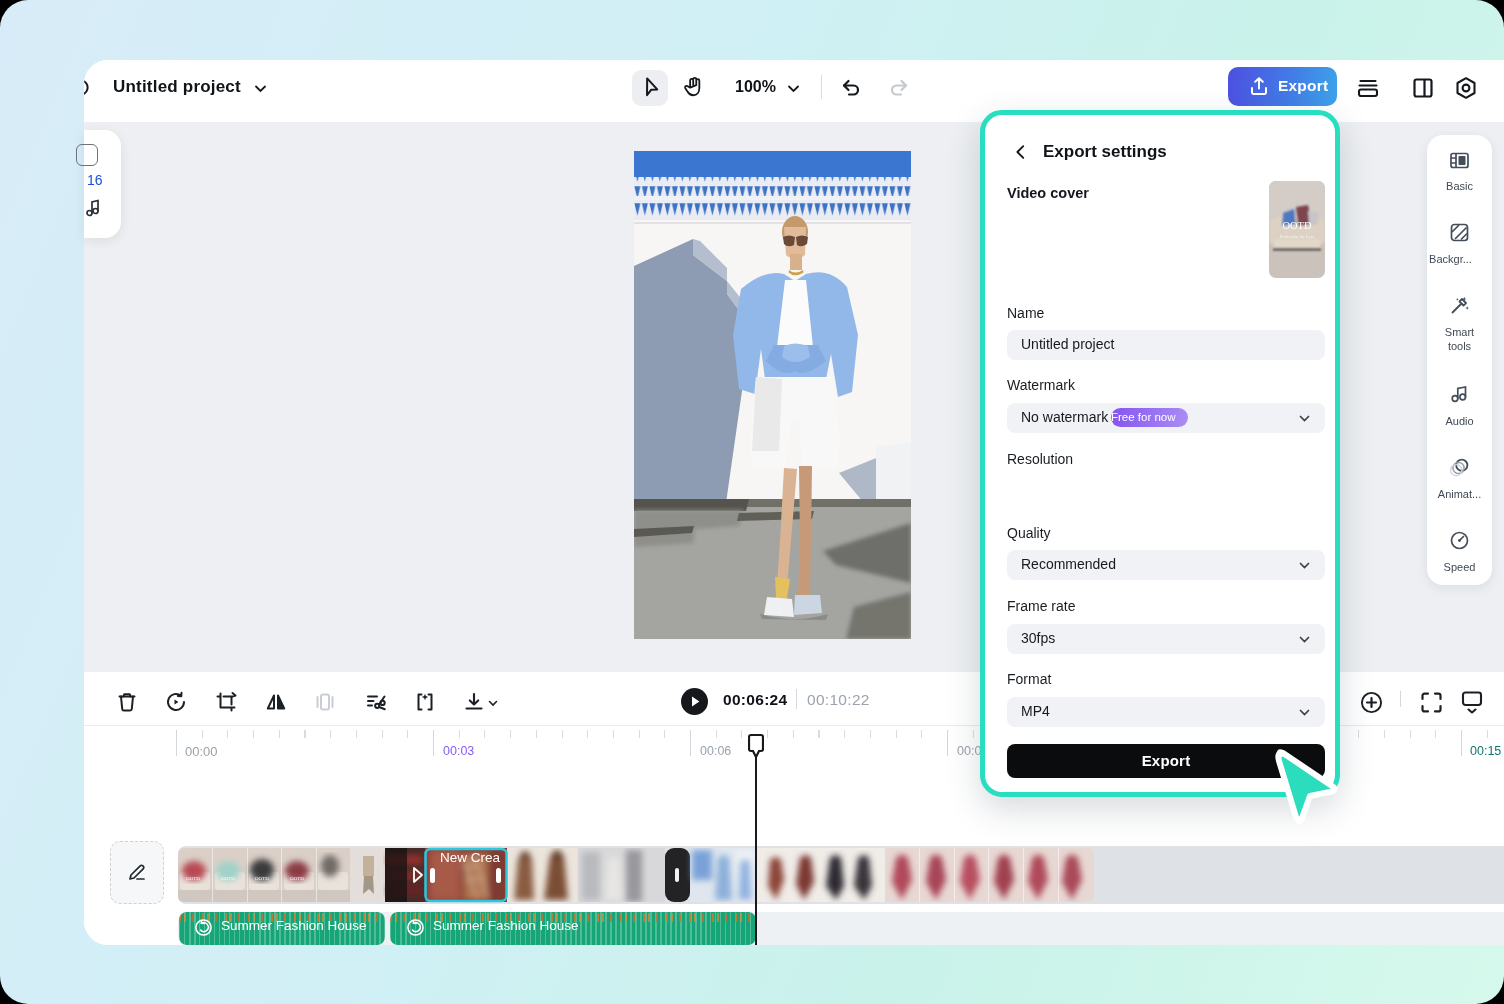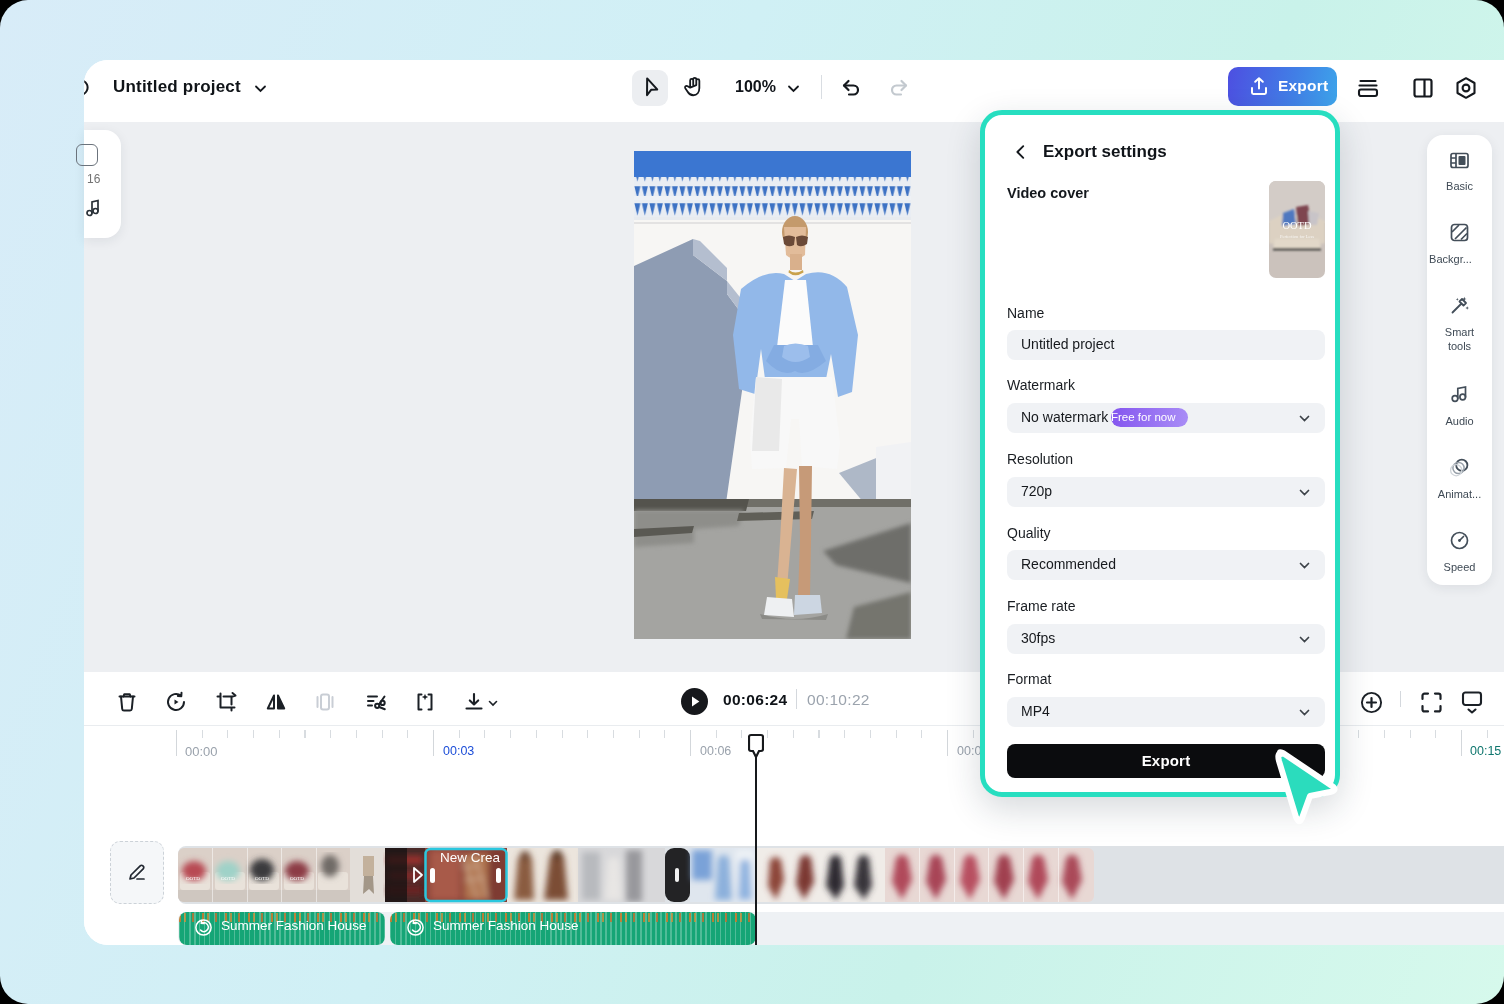--- a/index.html
+++ b/index.html
@@ -197,21 +197,21 @@
         </svg>
       <svg class="abs" style="left:1376px;top:17px" width="24" height="26" viewBox="0 0 24 26" fill="none" stroke="#1b2026" stroke-width="2.1" stroke-linecap="round" stroke-linejoin="round">
           <rect x="3" y="3.5" width="18" height="12.5" rx="2.4"></rect>
           <path d="M8.5 20.5 L12 23.5 L15.5 20.5"></path>
         </svg>
     </div>
     <div id="timeline">
       <div class="abs" style="left:92px;top:3px;width:1328px;height:8px;background:repeating-linear-gradient(90deg,#d8dce0 0 1px,transparent 1px 25.7px)"></div>
       <div class="abs" style="left:92px;top:3px;width:1328px;height:26px;background:repeating-linear-gradient(90deg,#d3d7db 0 1px,transparent 1px 257px)"></div>
       <div class="abs" style="left:101px;top:17px;font-size:13px;color:#9aa2ac">00:00</div>
-      <div class="abs" style="left:359px;top:17px;font-size:12.5px;color:#1d4ed8">00:03</div>
+      <div class="abs" style="left:359px;top:17px;font-size:12.5px;color:#8b5cf6">00:03</div>
       <div class="abs" style="left:616px;top:17px;font-size:12.5px;color:#9aa2ac">00:06</div>
       <div class="abs" style="left:873px;top:17px;font-size:12.5px;color:#9aa2ac">00:09</div>
       <div class="abs" style="left:1386px;top:17px;font-size:12.5px;color:#0f766e">00:15</div>
       <div class="abs" style="left:26px;top:114px;width:54px;height:63px;border-radius:10px;background:#f5f7f9;border:1px dashed #ccd2d8"></div>
       <svg class="abs" style="left:43px;top:135px" width="20" height="20" viewBox="0 0 20 20" fill="none" stroke="#222831" stroke-width="1.7" stroke-linecap="round" stroke-linejoin="round">
           <path d="M3 17 L4 13 L13.2 3.8 a1.8 1.8 0 0 1 2.6 0 l.4 .4 a1.8 1.8 0 0 1 0 2.6 L7 16 L3 17 Z"></path>
           <path d="M10 17 H17"></path>
         </svg>
       <div class="abs" style="left:94px;top:119px;width:1326px;height:58px;background:#dee2e6;border-radius:8px 0 0 8px"></div>
       <svg id="thumbs" class="abs" style="left:94px;top:119px" width="916" height="58" viewBox="0 0 916 58">
@@ -349,21 +349,21 @@
       </div>
       <div class="abs" style="left:671px;top:21px;width:2px;height:197px;background:#17191c"></div>
       <svg class="abs" style="left:664px;top:6px" width="16" height="26" viewBox="0 0 16 26">
           <path d="M3 2 H13 a2 2 0 0 1 2 2 V16 a2 2 0 0 1 -2 2 H11 L8 24 L5 18 H3 a2 2 0 0 1 -2 -2 V4 a2 2 0 0 1 2 -2 Z" fill="#fff" stroke="#17191c" stroke-width="2.2"></path>
         </svg>
     </div>
   </div>
 
   <div id="leftpanel" class="abs" style="left:84px;top:130px;width:37px;height:108px;background:#fff;border-radius:0 16px 16px 0;box-shadow:0 3px 12px rgba(30,40,50,.08)">
     <div class="abs" style="left:-8px;top:14px;width:22px;height:22px;border:1.6px solid #6b737c;border-radius:6px"></div>
-    <div class="abs" style="left:3px;top:42px;font-size:12px;color:#737373">16</div>
+    <div class="abs" style="left:3px;top:42px;font-size:14px;color:#1d4ed8">16</div>
     <svg class="abs" style="left:1px;top:68px" width="18" height="20" viewBox="0 0 18 20" fill="none" stroke="#2a3138" stroke-width="1.7" stroke-linecap="round">
         <path d="M7 15 V4 L13 2.5 V13"></path>
         <circle cx="4.5" cy="15" r="2.5"></circle>
         <circle cx="10.5" cy="13" r="2.5"></circle>
       </svg>
   </div>
   <div id="rightbar" class="abs" style="left:1427px;top:135px;width:65px;height:450px;background:#fff;border-radius:16px;box-shadow:0 3px 12px rgba(30,40,50,.08);color:#3f4a55;font-size:11px;text-align:center">
     <svg class="abs" style="left:22px;top:15px" width="21" height="21" viewBox="0 0 21 21" fill="none" stroke="#434e59" stroke-width="1.7">
         <rect x="2" y="3.5" width="17" height="14" rx="2"></rect>
         <path d="M7 3.5 V17.5 M2 8 H7 M2 13 H7"></path>
@@ -435,26 +435,20 @@
       </div>
     <div class="abs plabel" style="left:22px;top:262px">Watermark</div>
     <div class="pdrop" style="top:288px">
         <div class="txt">No watermark</div>
       <div class="abs" style="left:104px;top:5px;width:77px;height:19px;border-radius:10px;background:linear-gradient(95deg,#8455ef,#a98df6);color:#fff;font-size:11.5px;text-align:left;line-height:19px">Free for now</div>
       <svg width="13" height="13" viewBox="0 0 13 13" fill="none" stroke="#3c4248" stroke-width="1.7" stroke-linecap="round">
           <path d="M2.5 4.5 L6.5 8.5 L10.5 4.5"></path>
         </svg>
     </div>
     <div class="abs plabel" style="left:22px;top:336px">Resolution</div>
-    <div class="pdrop" style="top:362px">
-        <div class="txt">720p</div>
-      <svg width="13" height="13" viewBox="0 0 13 13" fill="none" stroke="#3c4248" stroke-width="1.7" stroke-linecap="round">
-          <path d="M2.5 4.5 L6.5 8.5 L10.5 4.5"></path>
-        </svg>
-    </div>
     <div class="abs plabel" style="left:22px;top:410px">Quality</div>
     <div class="pdrop" style="top:435px">
         <div class="txt">Recommended</div>
       <svg width="13" height="13" viewBox="0 0 13 13" fill="none" stroke="#3c4248" stroke-width="1.7" stroke-linecap="round">
           <path d="M2.5 4.5 L6.5 8.5 L10.5 4.5"></path>
         </svg>
     </div>
     <div class="abs plabel" style="left:22px;top:483px">Frame rate</div>
     <div class="pdrop" style="top:509px">
         <div class="txt">30fps</div>

